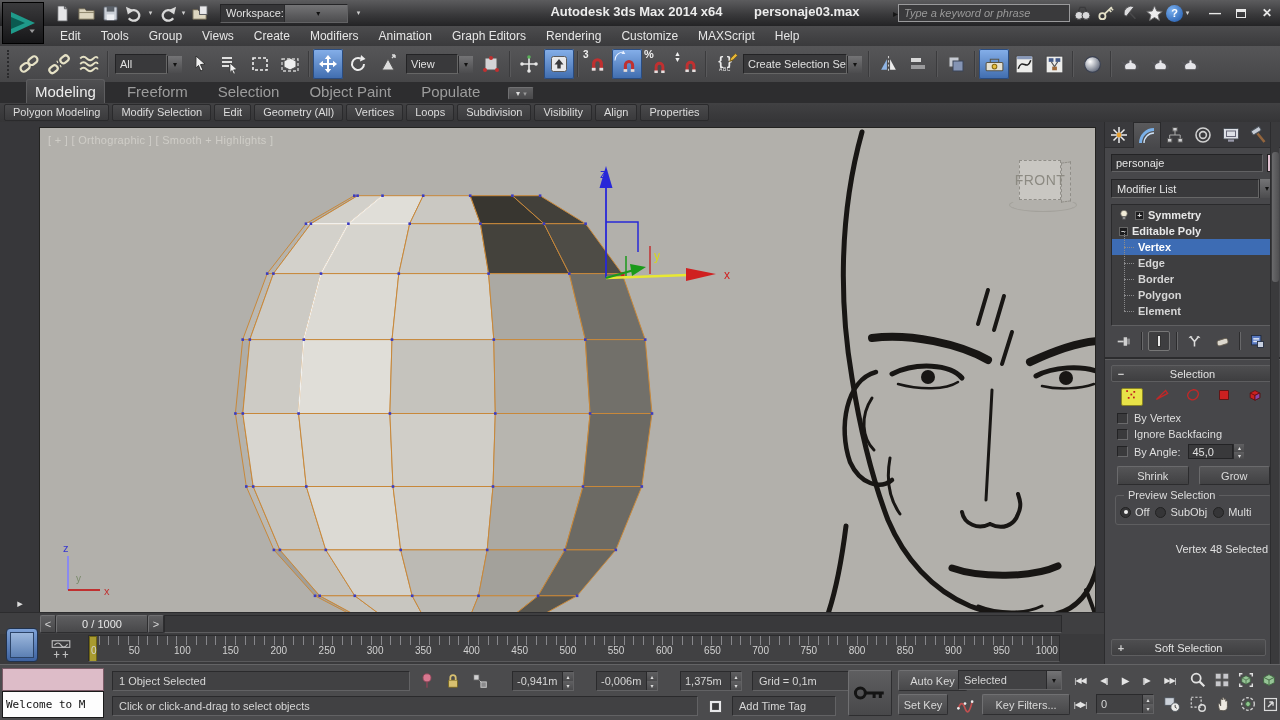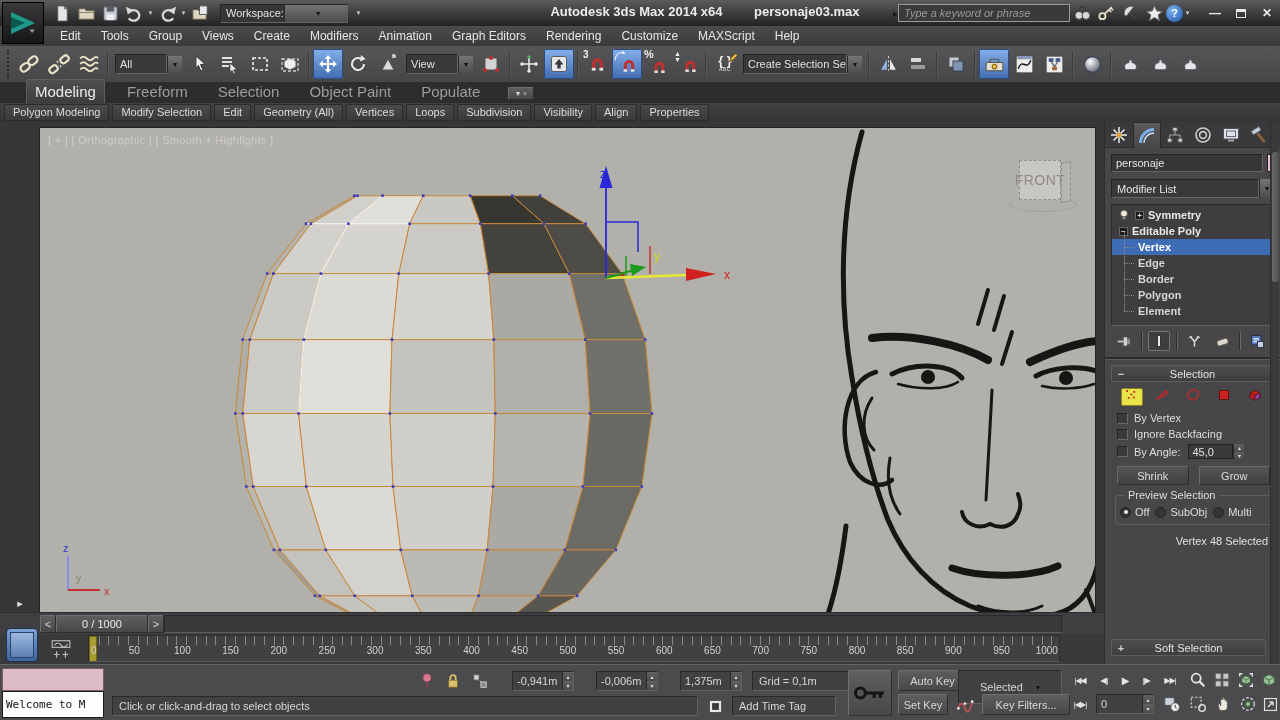--- a/index.html
+++ b/index.html
@@ -104,21 +104,21 @@
 .sobtn.on{background:#e8e348;border:1px solid #8a8424}
 .cbrow{display:flex;align-items:center;gap:6px;padding:4px 0 0 12px;color:#dedede}
 #angle-field{width:56px;height:15px;display:flex;margin-left:2px}
 #angle-field .val{flex:1;background:#39393b;border:1px solid #232325;color:#e0e0e0;display:flex;align-items:center;padding-left:3px}
 .pbtn{height:19px;background:linear-gradient(#555557,#414143);border:1px solid #2c2c2e;border-top-color:#6a6a6c;border-left-color:#6a6a6c;border-radius:2px;color:#dcdcdc;display:flex;align-items:center;justify-content:center}
 #shrink-row{display:flex;gap:10px;padding:7px 10px 0 12px}
 #shrink-row .pbtn{flex:1}
 #ring-row{display:flex;gap:4px;padding:4px 10px 0 12px;align-items:center}
 #ring-row .pbtn{width:48px}
 #ring-row .spin{height:17px;border:1px solid #2c2c2e}
-#preview-grp{margin:10px 8px 0 10px;border:1px solid #5e5e60;border-radius:3px;position:relative;padding:10px 4px 6px;display:flex;gap:4px;align-items:center}
+#preview-grp{margin:10px 8px 8px 10px;border:1px solid #5e5e60;border-radius:3px;position:relative;padding:10px 4px 6px;display:flex;gap:4px;align-items:center}
 #preview-grp .legend{position:absolute;left:8px;top:-7px;background:#47474a;padding:0 4px;color:#dedede}
 .radlbl{color:#dedede;margin-right:2px}
 #selstatus{text-align:right;padding:10px 12px 0 0;color:#e0e0e0}
 #softsel-hdr{position:absolute;left:6px;right:14px;bottom:8px;margin:0}
 #cp-scroll{position:absolute;right:1px;top:0;width:9px;height:542px;background:#3a3a3c;border-left:1px solid #2c2c2e}
 #cp-thumb{position:absolute;left:1px;top:30px;width:7px;height:130px;background:linear-gradient(90deg,#6a6a6c,#505052);border-radius:3px}
 
 #timerow{left:0;top:612px;width:1104px;height:22px;background:#3f3f41;display:flex;align-items:center;padding-left:40px;border-top:1px solid #2c2c2e}
 #ts-left,#ts-right{width:16px;height:18px;display:flex;align-items:center;justify-content:center;color:#d8d8d8;font-size:11px}
 #ts-handle{width:92px;height:18px;display:flex;align-items:center;justify-content:center;color:#e8e8e8}
@@ -1135,20 +1135,21 @@
           <span>950</span>
           <span>1000</span>
         </div>
     </div>
   </div>
   <div id="layout-tab" class="abs">
       <div></div>
     </div>
 
   <div id="statusbar" class="abs">
+    <div class="sfield" style="left:112px;top:6px;width:298px">1 Object Selected</div>
     <span class="sbtn" style="left:416px;top:6px;width:22px;height:20px">
         <svg class="ic" width="18" height="18">
           <use href="#i-pinball"></use>
         </svg>
       </span>
     <span class="sbtn" style="left:442px;top:6px;width:22px;height:20px">
         <svg class="ic" width="18" height="18">
           <use href="#i-lock"></use>
         </svg>
       </span>
@@ -1190,21 +1191,21 @@
         </svg>
       </span>
     <div class="sfield" style="left:732px;top:31px;width:104px">Add Time Tag</div>
 
     <span class="sbtn raised" style="left:848px;top:5px;width:44px;height:46px">
         <svg class="ic" width="34" height="22">
           <use href="#i-key"></use>
         </svg>
       </span>
     <span class="sbtn raised" style="left:898px;top:5px;width:69px;height:21px">Auto Key</span>
-    <div class="sfield" style="left:958px;top:5px;width:104px;padding:16px">
+    <div class="sfield" style="left:958px;top:5px;width:104px;padding:0">
       <span style="flex:1;padding-left:5px">Selected</span>
       <span class="ddbtn"></span>
     </div>
     <span class="sbtn raised" style="left:898px;top:29px;width:50px;height:21px">Set Key</span>
     <span class="sbtn" id="kf-curve" style="left:952px;top:29px;width:26px;height:21px">
         <svg class="ic" width="19" height="19">
           <use href="#i-curvekeys"></use>
         </svg>
       </span>
     <span class="sbtn raised" style="left:982px;top:29px;width:88px;height:21px">Key Filters...</span>

